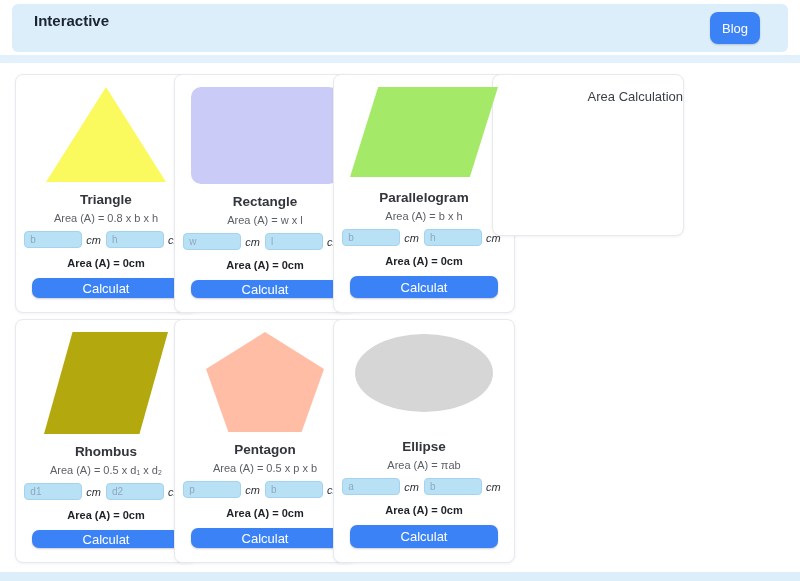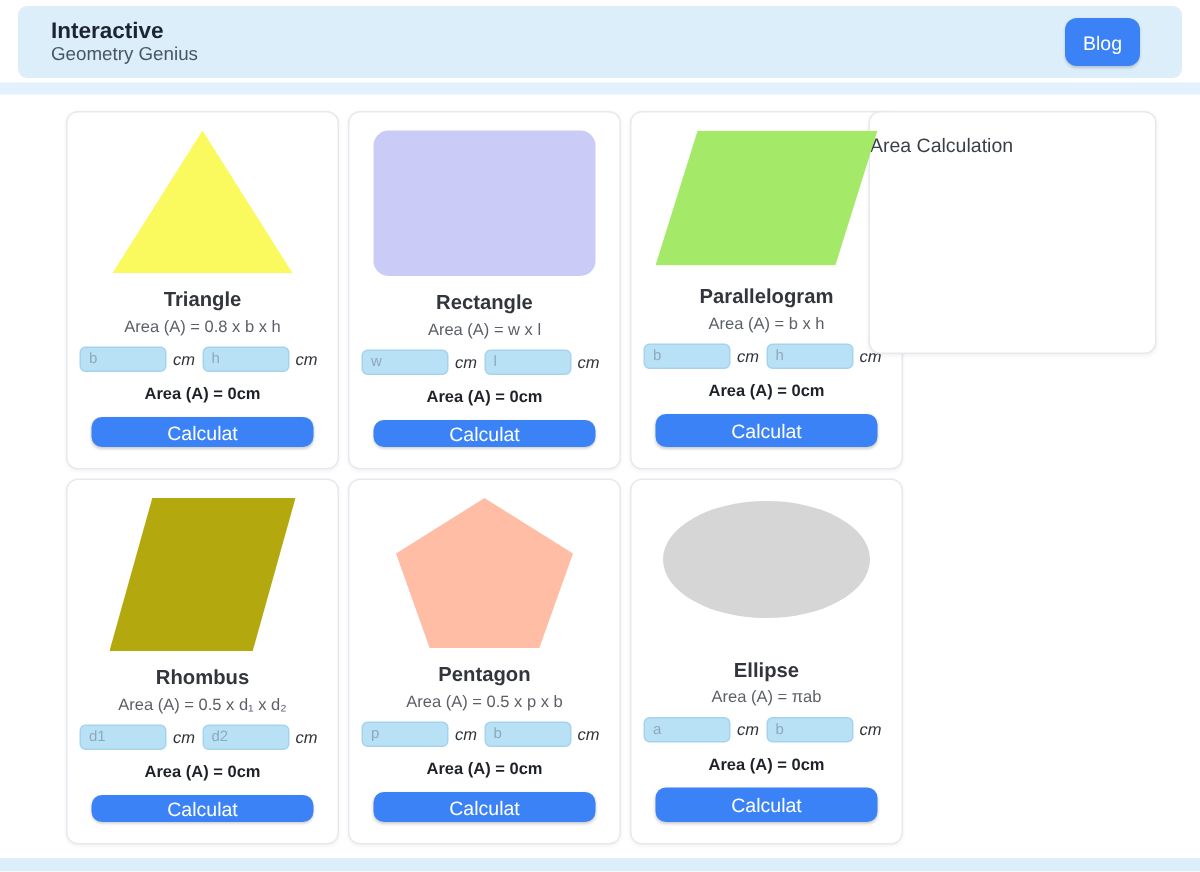--- a/index.html
+++ b/index.html
@@ -43,21 +43,21 @@
     background: var(--header_bg, #ddeefb);
     opacity: .85;
   }
   
   .main {
     display: flex;
     gap: 11px;
     padding: 11px 15px 0 15px;
     align-items: flex-start;
   }
-  .col { display: flex; flex-direction: column; gap: 6px; width: 148px; margin-left: 29px; }
+  .col { display: flex; flex-direction: column; gap: 6px; width: 148px; }
   .card {
     width: 182px;
     background: #fff;
     border: 1px solid #e7e9ee;
     border-radius: 8px;
     box-shadow: 0 1px 3px rgba(0,0,0,.06);
     padding: 12px 16px 14px 16px;
     display: flex;
     flex-direction: column;
     align-items: center;
@@ -107,37 +107,36 @@
   }
   
   .side-panel {
     width: 192px;
     height: 162px;
     background: #fff;
     border: 1px solid #e7e9ee;
     border-radius: 8px;
     box-shadow: 0 1px 3px rgba(0,0,0,.06);
     padding-top: 14px;
-    text-align: left;
+    text-align: right;
   }
   .side-panel-title { font-size: 13px; color: #3a3f47; }
   
   .footer-strip {
     position: absolute;
     left: 0; right: 0; bottom: 0;
     height: 9px;
     background: var(--header_bg, #ddeefb);
   }
 </style>
 </head>
 <body>
 
 <header class="header-card">
   <div class="header-title">Interactive</div>
-  <div class="header-subtitle">Geometry Genius</div>
   <button class="blog-btn">Blog</button>
 </header>
 <div class="header-strip"></div>
 
 <main class="main">
 
   <div class="col">
     <section class="card row1">
       <div class="figure-wrap">
         <div class="shape-triangle" style="background: rgb(250, 250, 95);"></div>

